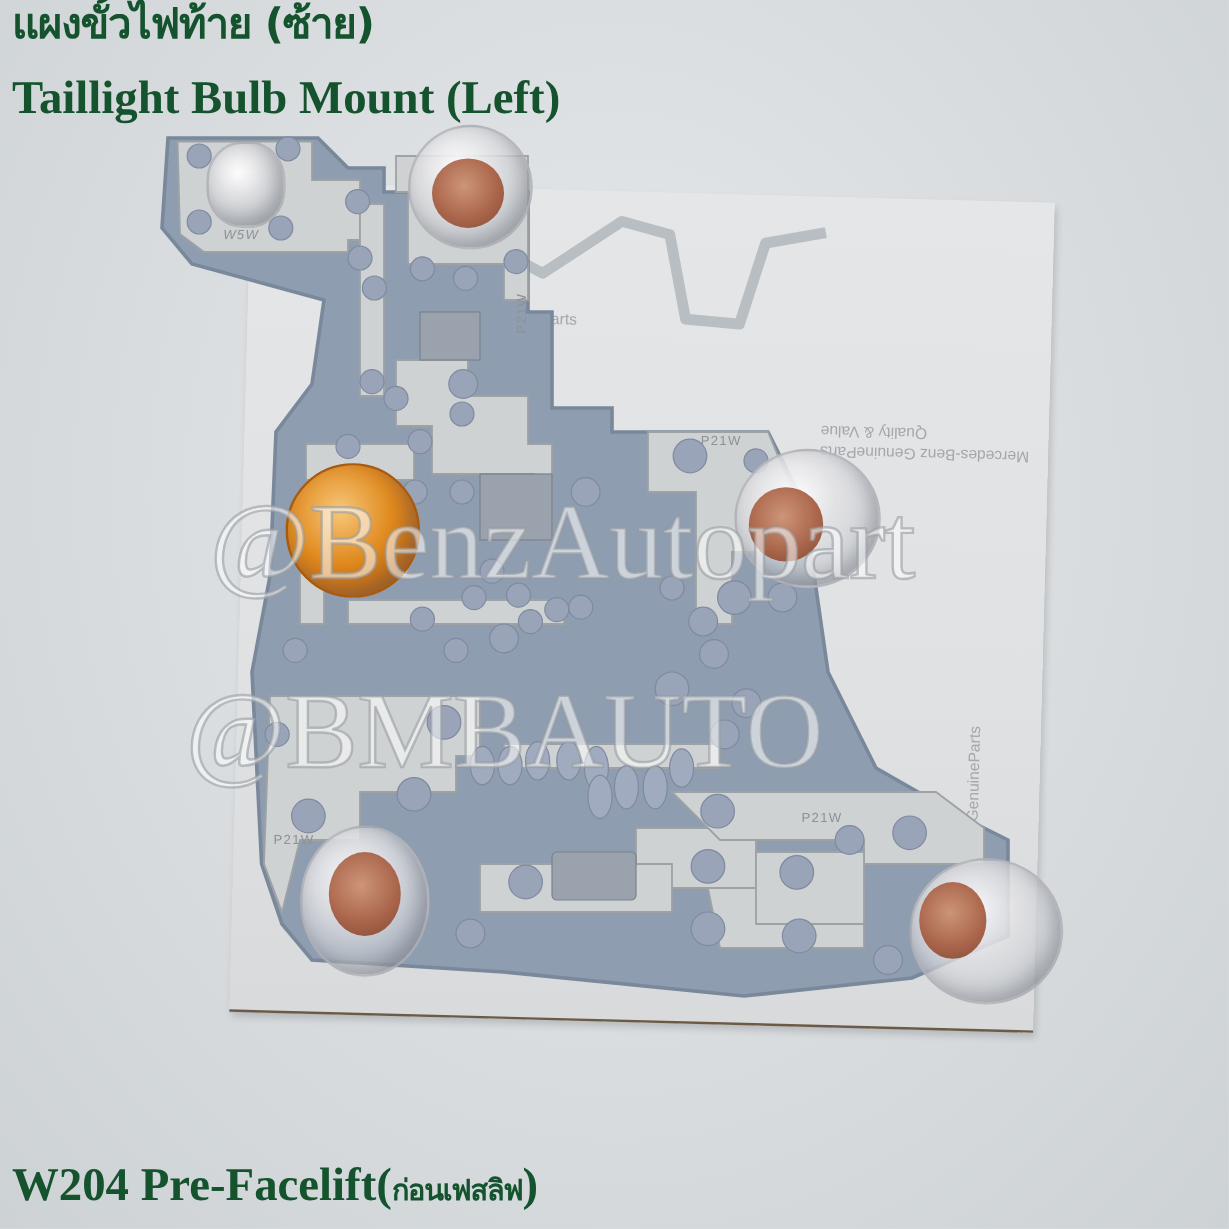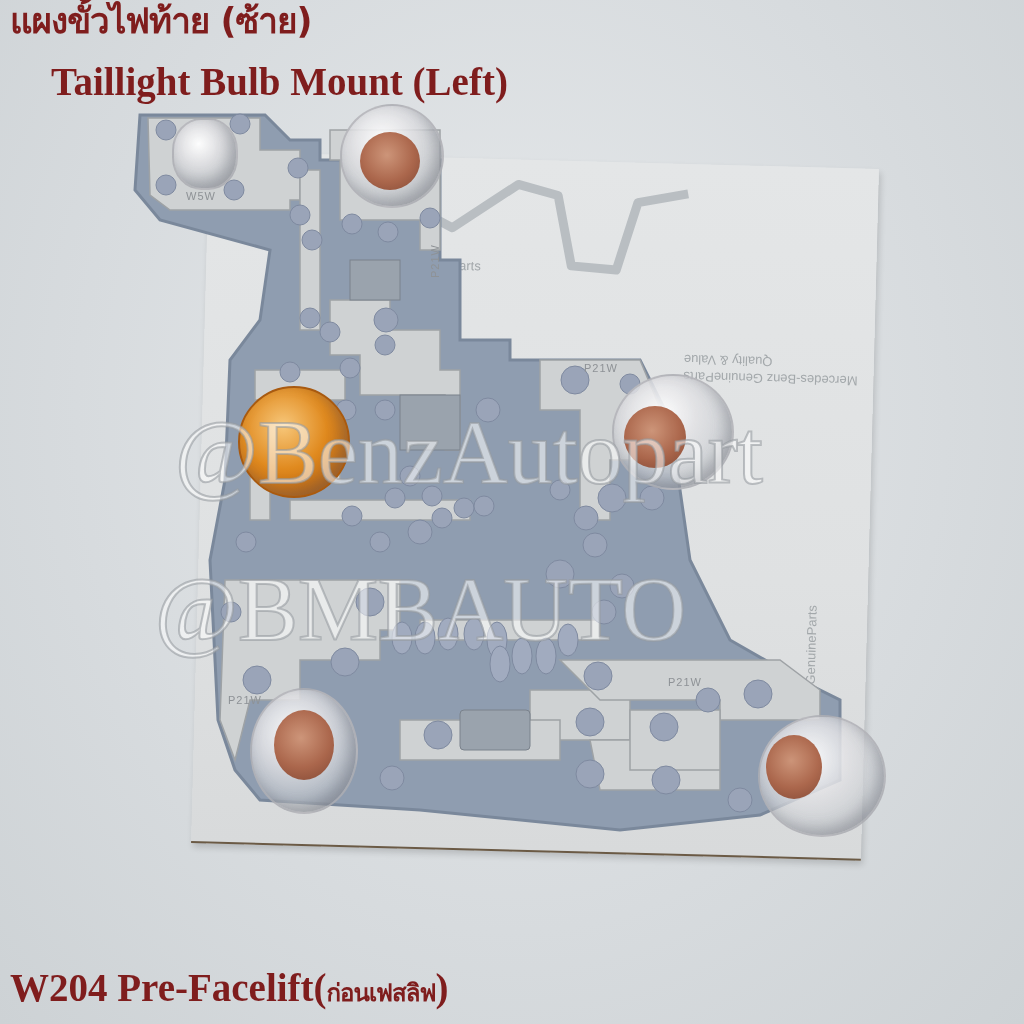--- a/index.html
+++ b/index.html
@@ -50,25 +50,25 @@
     }
     
     .watermark {
       position: absolute; font-family: "Liberation Serif", serif;
       font-size: 90px; line-height: 1; white-space: nowrap;
       color: rgba(255,255,255,0.55);
       -webkit-text-stroke: 2px rgba(150,155,160,0.6);
     }
     
     .caption {
-      position: absolute; left: 10px; font-weight: bold; color: #7f1d1d;
+      position: absolute; left: 10px; font-weight: bold; color: #14532d;
       white-space: nowrap; line-height: 1;
     }
     .caption.thai-title { top: 4px; font-size: 35px; font-family: "DejaVu Sans", sans-serif; font-weight: bold; letter-spacing: -1px; }
-    .caption.en-title { top: 62px; font-size: 39px; margin-left: 41px; }
+    .caption.en-title { top: 62px; font-size: 39px; }
     .caption.model { top: 968px; font-size: 39px; }
     .caption .thai { font-family: "DejaVu Sans", sans-serif; font-size: 24px; letter-spacing: -1px; }
   </style>
 </head>
 <body>
 
 <div class="bg"></div>
 
 <div class="box">
   <svg class="box-pattern" width="670" height="690" viewBox="0 0 670 690">
@@ -180,21 +180,21 @@
 
   <g fill="#9aa3ad" stroke="#7a828c" stroke-width="1">
     <rect x="350" y="260" width="50" height="40"></rect>
     <rect x="460" y="710" width="70" height="40" rx="4"></rect>
     <rect x="400" y="395" width="60" height="55"></rect>
   </g>
 </svg>
 
 <div class="bulb" style="left:172px; top:118px; width:62px; height:68px; border-radius:45%;">
 </div>
-<div class="bulb-label" style="left:186px; top:190px;">W5W</div>
+<div class="bulb-label" style="left:186px; top:190px;font-style:italic;">W5W</div>
 
 <div class="bulb" style="left:340px; top:104px; width:100px; height:100px;">
   <div class="filament" style="left:18px; top:26px; width:60px; height:58px;"></div>
 </div>
 <div class="bulb-label" style="left:418px; top:255px; transform: rotate(-90deg);">P21W</div>
 
 <div class="bulb amber" style="left:238px; top:386px; width:108px; height:108px;"></div>
 
 <div class="bulb" style="left:612px; top:374px; width:118px; height:112px;">
   <div class="filament" style="left:10px; top:30px; width:62px; height:62px;"></div>

